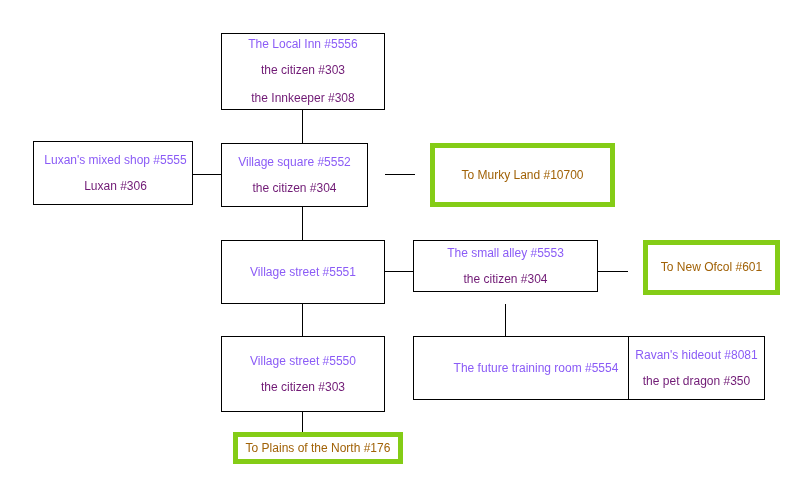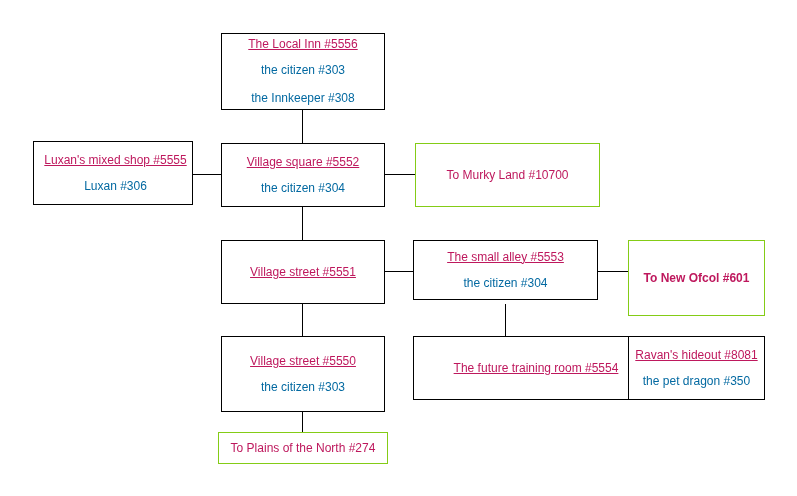--- a/index.html
+++ b/index.html
@@ -26,29 +26,29 @@
     justify-content: center;
     text-align: center;
     line-height: 15px;
     padding: 2px;
   }
   .room {
     border: 1px solid #000000;
     color: #000000;
   }
   .exit {
-    border: 1px solid #84cc16;
-    color: #be185d;
+    border: 5px solid #84cc16;
+    color: #a16207;
+    margin-left: 15px;
   }
   .room-title {
-    color: #be185d;
-    text-decoration: underline;
+    color: #8b5cf6;
   }
   .npc {
-    color: #0369a1;
+    color: #701a75;
   }
   .room-title + .npc { margin-top: 11px; }
   .npc + .npc { margin-top: 13px; }
   .line {
     position: absolute;
     background: #000000;
   }
 </style>
 </head>
 <body>
@@ -69,53 +69,53 @@
     <div class="room-title">The Local Inn #5556</div>
     <div class="npc">the citizen #303</div>
     <div class="npc">the Innkeeper #308</div>
   </div>
 
   <div class="box room" style="left:33px; top:141px; width:160px; height:64px;padding-left:7px;">
     <div class="room-title">Luxan's mixed shop #5555</div>
     <div class="npc">Luxan #306</div>
   </div>
 
-  <div class="box room" style="left:221px; top:143px; width:164px; height:64px;">
+  <div class="box room" style="left:221px; top:143px; width:147px; height:64px;">
     <div class="room-title">Village square #5552</div>
     <div class="npc">the citizen #304</div>
   </div>
 
   <div class="box exit" style="left:415px; top:143px; width:185px; height:64px;">
     <div>To Murky Land #10700</div>
   </div>
 
   <div class="box room" style="left:221px; top:240px; width:164px; height:64px;">
     <div class="room-title">Village street #5551</div>
   </div>
 
-  <div class="box room" style="left:413px; top:240px; width:185px; height:60px;">
+  <div class="box room" style="left:413px; top:240px; width:185px; height:52px;">
     <div class="room-title">The small alley #5553</div>
     <div class="npc">the citizen #304</div>
   </div>
 
-  <div class="box exit" style="left:628px; top:240px; width:137px; height:76px;font-weight:bold;">
+  <div class="box exit" style="left:628px; top:240px; width:137px; height:55px;">
     <div>To New Ofcol #601</div>
   </div>
 
   <div class="box room" style="left:221px; top:336px; width:164px; height:76px;">
     <div class="room-title">Village street #5550</div>
     <div class="npc">the citizen #303</div>
   </div>
 
   <div class="box room" style="left:413px; top:336px; width:220px; height:64px;padding-left:28px;">
     <div class="room-title">The future training room #5554</div>
   </div>
 
   <div class="box room" style="left:628px; top:336px; width:137px; height:64px;">
     <div class="room-title">Ravan's hideout #8081</div>
     <div class="npc">the pet dragon #350</div>
   </div>
 
   <div class="box exit" style="left:218px; top:432px; width:170px; height:32px;">
-    <div>To Plains of the North #274</div>
+    <div>To Plains of the North #176</div>
   </div>
 
 </div>
 
 </body></html>

